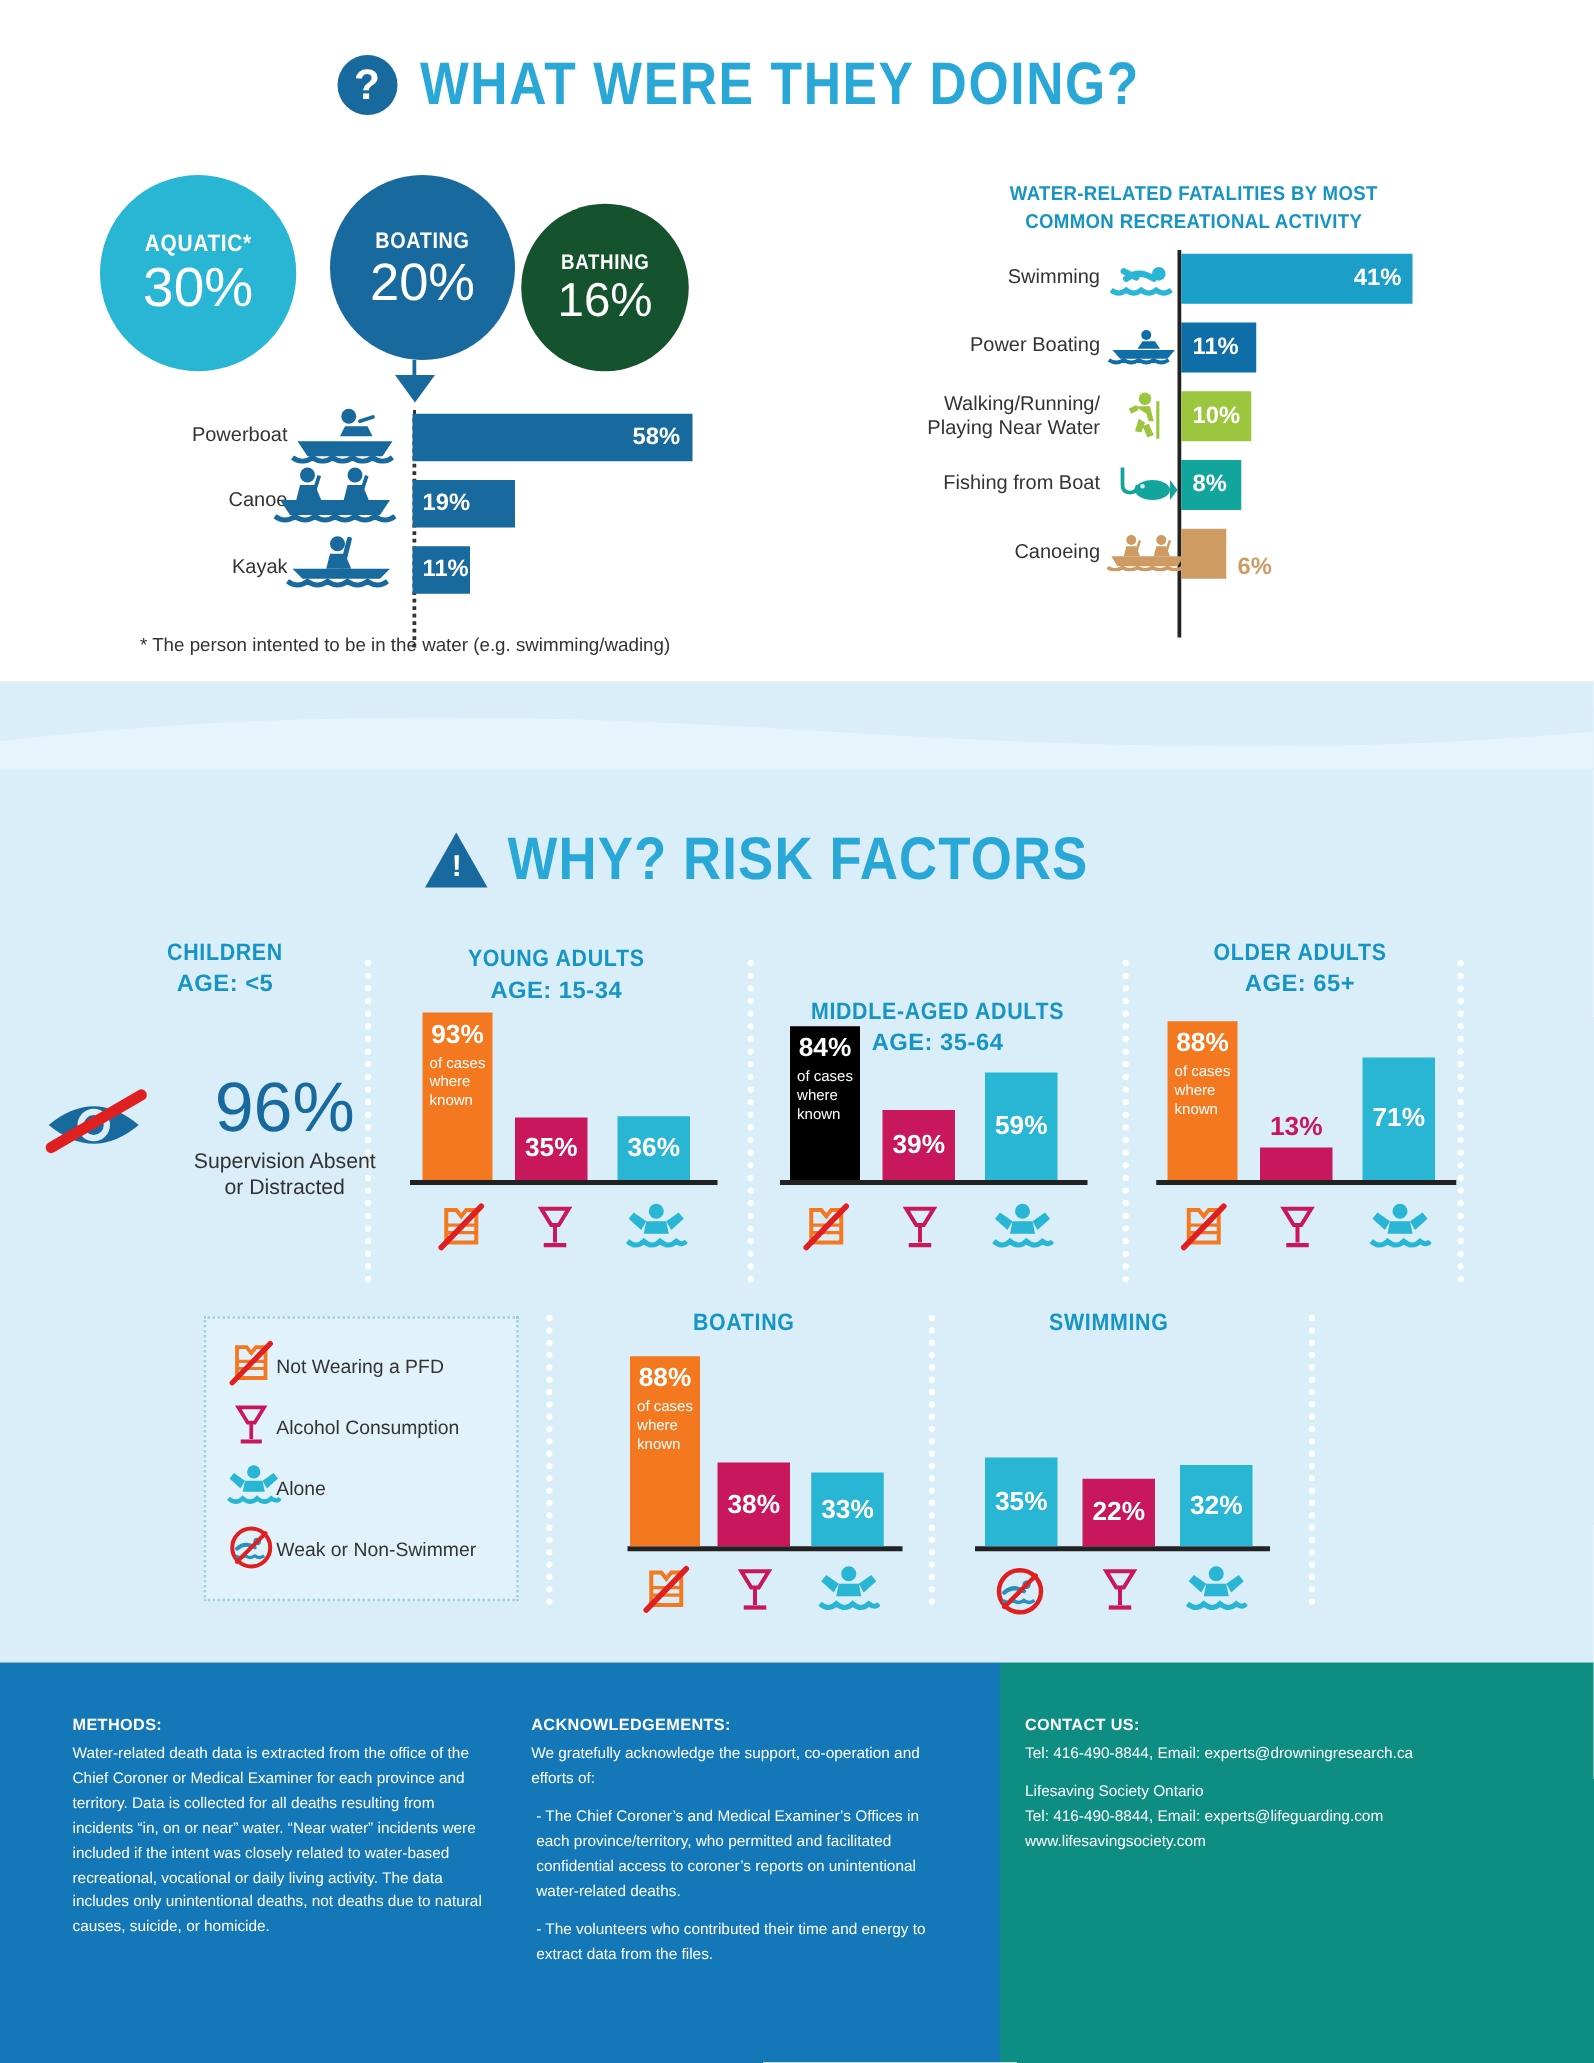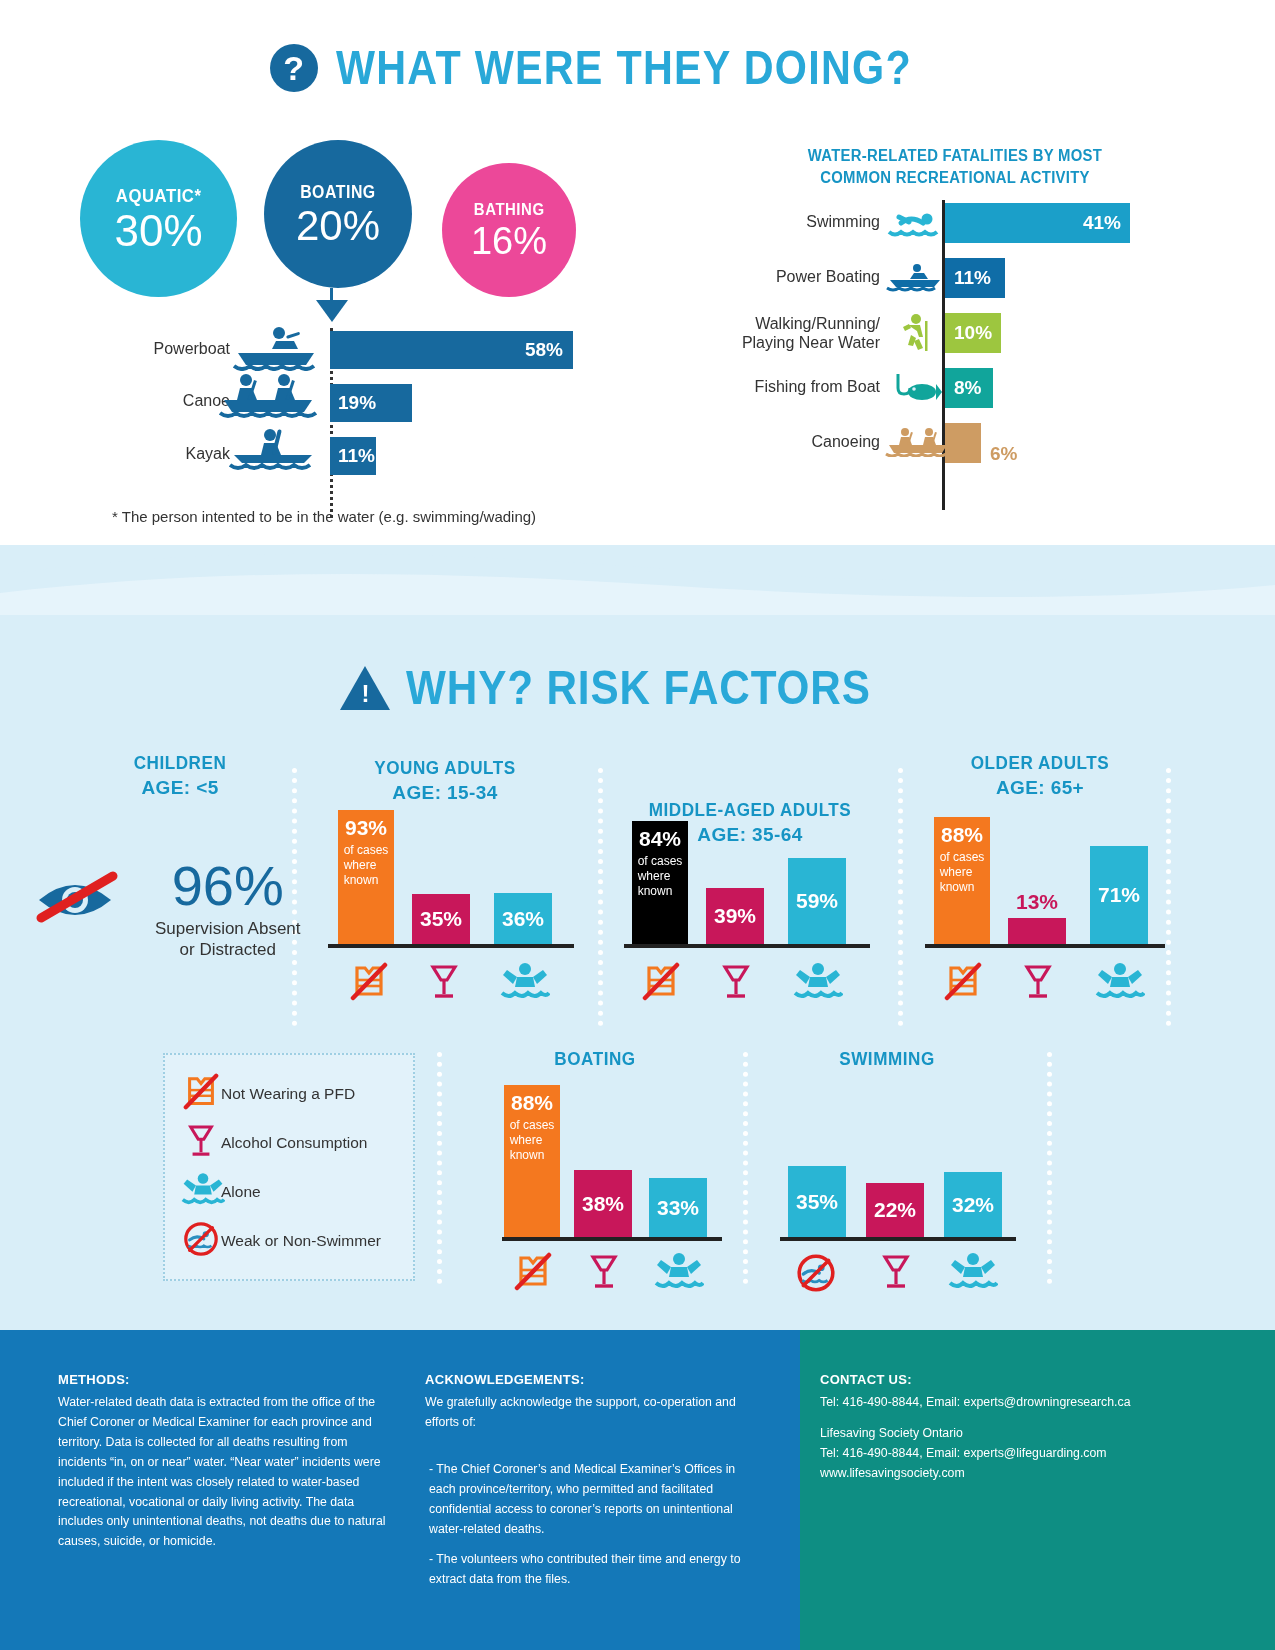--- a/index.html
+++ b/index.html
@@ -37,21 +37,21 @@
   
   .circle {
     position:absolute; border-radius:50%;
     display:flex; flex-direction:column; align-items:center; justify-content:center;
     color:#fff; text-align:center;
   }
   .circle .c-label { font-size:19px; font-weight:bold; letter-spacing:0.6px; transform:scaleX(0.88); }
   .circle .c-val { font-size:44px; font-weight:normal; line-height:1.0; margin-top:2px; }
   #circle-aquatic { left:80px; top:140px; width:157px; height:157px; background:#29b5d4; }
   #circle-boating { left:264px; top:140px; width:148px; height:148px; background:#17699e; }
-  #circle-bathing { left:442px; top:163px; width:134px; height:134px; background:#ec4899; }
+  #circle-bathing { left:417px; top:163px; width:134px; height:134px; background:#14532d; }
   #circle-bathing .c-label { font-size:17px; }
   #circle-bathing .c-val { font-size:38px; }
   #circle-boating .c-label { font-size:18px; }
   #circle-boating .c-val { font-size:42px; }
 
   .arrow-down {
     position:absolute; left:330px; top:288px; width:3px; height:30px; background:#17699e;
   }
   .arrow-head {
     position:absolute; left:316px; top:300px;
@@ -188,21 +188,21 @@
       <div class="b-label" style="left:100px; top:340px; width:130px;">Powerboat</div>
       <div class="b-icon" style="left:232px; top:325px;">
         <svg width="86" height="46" viewBox="0 0 86 46" fill="#17699e">
           <circle cx="47" cy="8" r="6"></circle>
           <path d="M44 16 L62 16 L66 24 L40 24 Z"></path>
           <rect x="54" y="11" width="14" height="3" rx="1.5" transform="rotate(-18 54 11)"></rect>
           <path d="M6 28 L82 28 L74 40 L14 40 Z"></path>
           <path d="M2 41 q8 6 16 0 q8 6 16 0 q8 6 16 0 q8 6 16 0 q8 6 16 0" stroke="#17699e" stroke-width="4" fill="none"></path>
         </svg>
       </div>
-      <div class="b-bar" style="left:330px; top:331px; width:243px;">
+      <div class="b-bar" style="left:330px; top:331px; width:224px;">
         <span>58%</span>
       </div>
 
       <div class="b-label" style="left:100px; top:392px; width:130px;">Canoe</div>
       <div class="b-icon" style="left:218px; top:372px;">
         <svg width="100" height="48" viewBox="0 0 100 48" fill="#17699e">
           <circle cx="28" cy="8" r="6"></circle>
             <circle cx="66" cy="8" r="6"></circle>
           <path d="M22 16 h12 l5 12 h-20 z"></path>
             <path d="M60 16 h12 l5 12 h-20 z"></path>
@@ -631,21 +631,21 @@
 
     <div class="f-col" style="left:58px; top:42px; width:330px;">
       <div class="f-head">METHODS:</div>
       <div class="f-body">Water-related death data is extracted from the office of the Chief Coroner or Medical Examiner for each province and territory. Data is collected for all deaths resulting from incidents “in, on or near” water. “Near water” incidents were included if the intent was closely related to water-based recreational, vocational or daily living activity. The data includes only unintentional deaths, not deaths due to natural causes, suicide, or homicide.</div>
     </div>
 
     <div class="f-col" style="left:425px; top:42px; width:340px;">
       <div class="f-head">ACKNOWLEDGEMENTS:</div>
       <div class="f-body">We gratefully acknowledge the support, co-operation and efforts of:</div>
       <div class="f-gap"></div>
-      <div class="f-body" style="padding-left:4px;margin-top:16px;">- The Chief Coroner’s and Medical Examiner’s Offices in each province/territory, who permitted and facilitated confidential access to coroner’s reports on unintentional water-related deaths.</div>
+      <div class="f-body" style="padding-left:4px;">- The Chief Coroner’s and Medical Examiner’s Offices in each province/territory, who permitted and facilitated confidential access to coroner’s reports on unintentional water-related deaths.</div>
       <div class="f-gap"></div>
       <div class="f-body" style="padding-left:4px;">- The volunteers who contributed their time and energy to extract data from the files.</div>
     </div>
 
     <div class="f-col" style="left:820px; top:42px; width:350px;">
       <div class="f-head">CONTACT US:</div>
       <div class="f-body">Tel: 416-490-8844, Email: experts@drowningresearch.ca</div>
       <div class="f-gap"></div>
       <div class="f-body">Lifesaving Society Ontario</div>
       <div class="f-body">Tel: 416-490-8844, Email: experts@lifeguarding.com</div>

